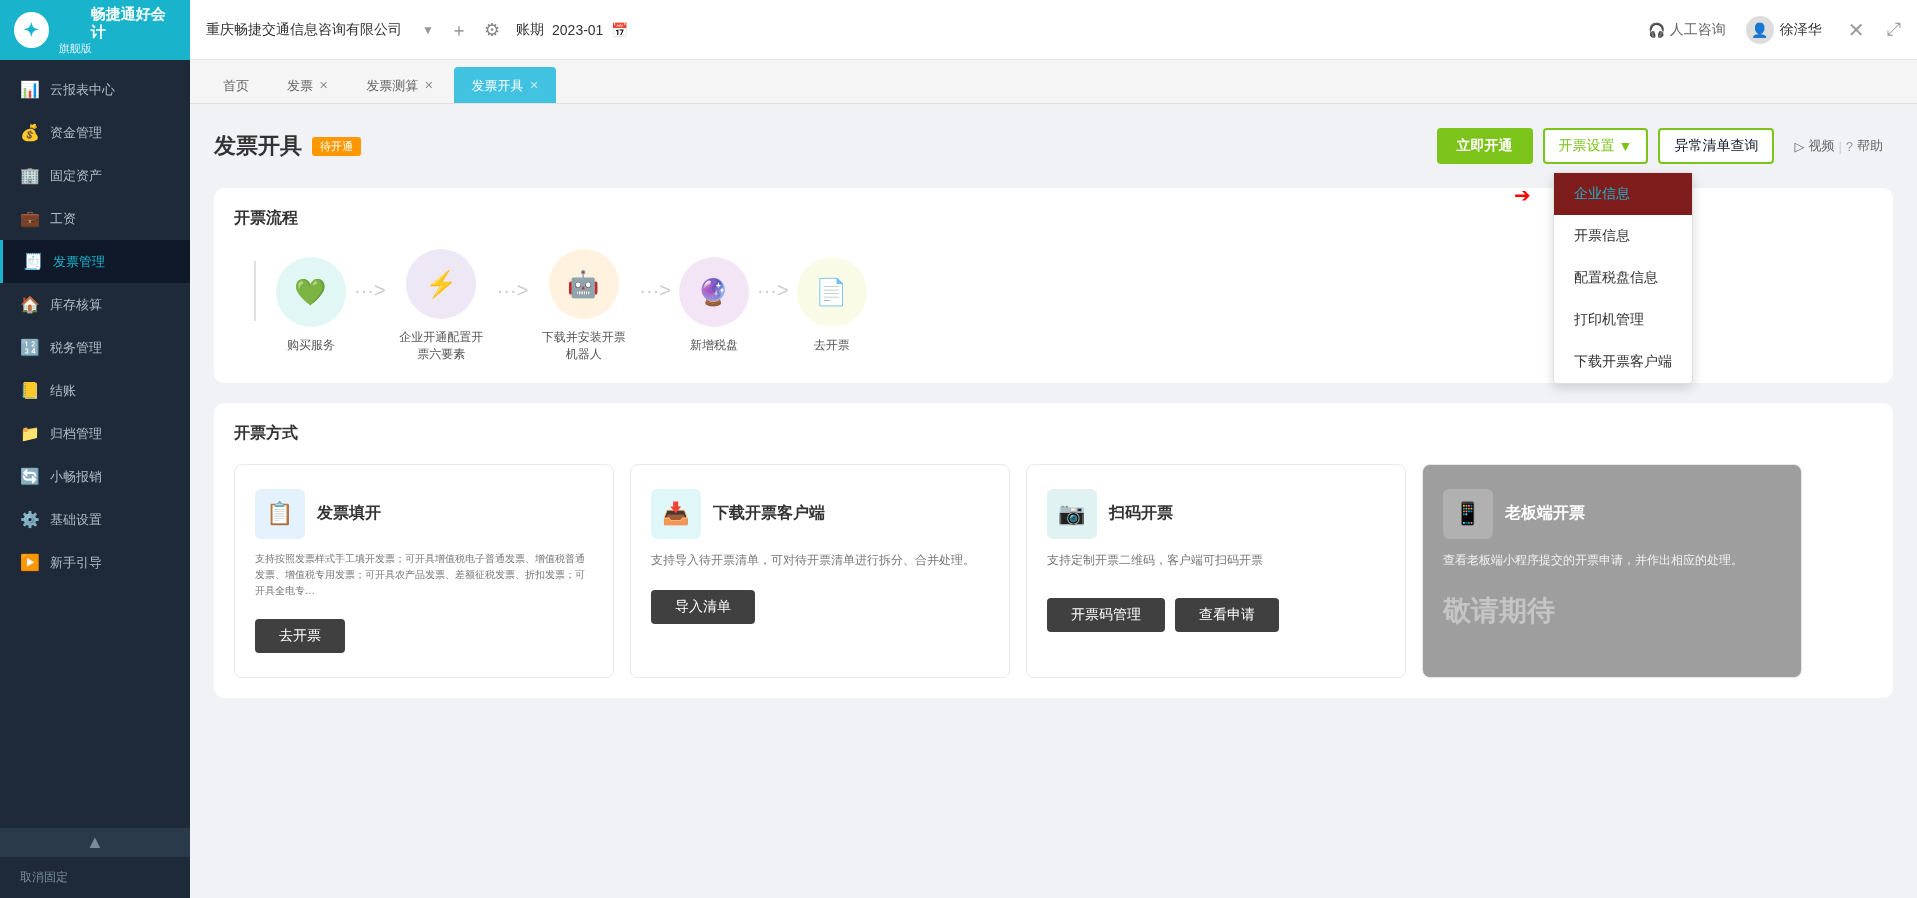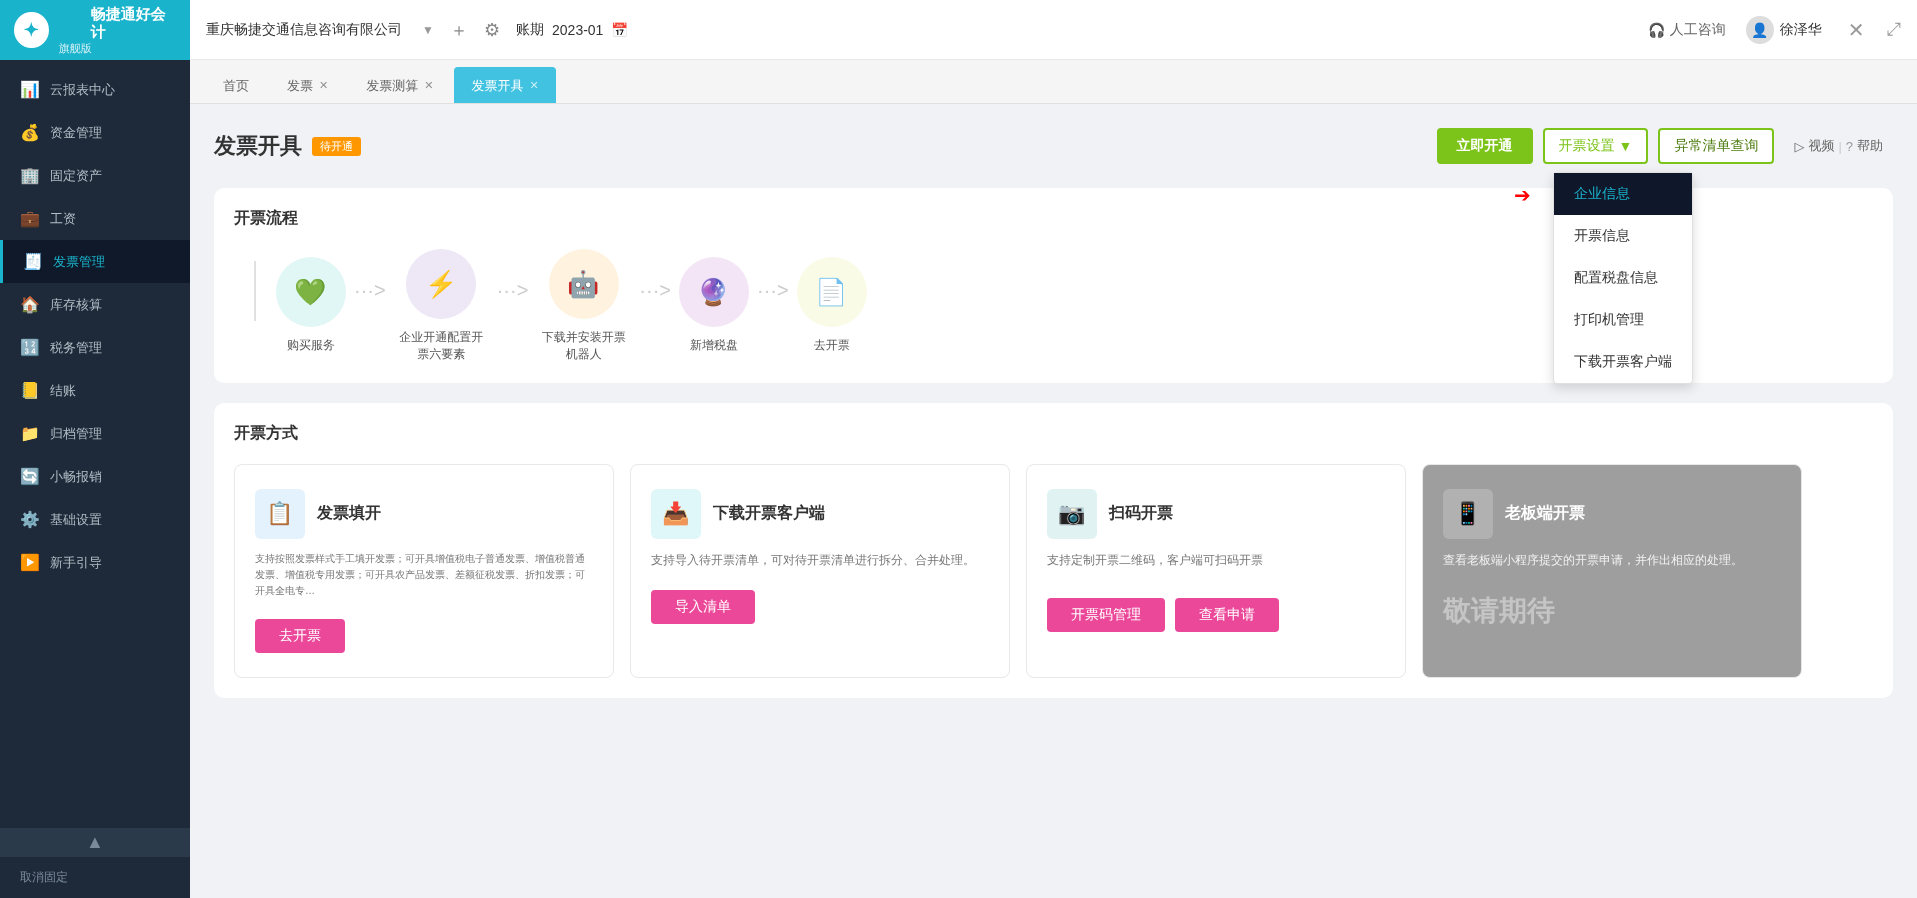--- a/index.html
+++ b/index.html
@@ -80,37 +80,37 @@
     .header-actions { display: flex; gap: 10px; position: relative; }
     .btn-activate {
       background: #7cc41a; color: white; border: none; padding: 8px 20px;
       border-radius: 4px; cursor: pointer; font-size: 14px; font-weight: bold;
     }
     .btn-settings {
       background: white; color: #7cc41a; border: 2px solid #7cc41a; padding: 7px 14px;
       border-radius: 4px; cursor: pointer; font-size: 14px; display: flex; align-items: center; gap: 4px;
     }
     .btn-abnormal {
-      background: white; color: #4d7c0f; border: 2px solid #7cc41a; padding: 7px 14px;
+      background: white; color: #0f172a; border: 2px solid #7cc41a; padding: 7px 14px;
       border-radius: 4px; cursor: pointer; font-size: 14px;
     }
     .btn-video {
       background: transparent; color: #666; border: none; padding: 7px 10px;
       cursor: pointer; font-size: 13px; display: flex; align-items: center; gap: 4px;
     }
 
     
     .dropdown-menu {
       position: absolute; top: 44px; right: 200px; background: white; border: 1px solid #e0e0e0;
       border-radius: 4px; box-shadow: 0 4px 12px rgba(0,0,0,0.15); z-index: 200; min-width: 140px;
     }
     .dropdown-item {
       padding: 12px 20px; cursor: pointer; color: #333; font-size: 14px; transition: background 0.15s;
     }
-    .dropdown-item.selected { background: #0f172a; color: #1ab3cc; }
+    .dropdown-item.selected { background: #7f1d1d; color: #1ab3cc; }
     .red-arrow {
       position: absolute; top: 10px; left: -40px; color: red; font-size: 20px;
     }
 
     
     .section { background: white; border-radius: 10px; padding: 20px; margin-bottom: 20px; }
     .section-title { font-size: 16px; font-weight: bold; color: #333; margin-bottom: 20px; }
 
     
     .flow-steps { display: flex; align-items: center; gap: 0; }
@@ -120,21 +120,21 @@
 
     
     .method-cards { display: flex; gap: 16px; }
     .method-card {
       flex: 1; background: white; border: 1px solid #e8e8e8; border-radius: 8px; padding: 24px 20px;
       display: flex; flex-direction: column; gap: 12px; max-width: 380px;
     }
     .method-card.dark { background: #9e9e9e; color: white; }
     .method-header { display: flex; align-items: center; gap: 12px; }
     .method-btn {
-      background: #ec4899; color: white; border: none; padding: 8px 24px;
+      background: #404040; color: white; border: none; padding: 8px 24px;
       border-radius: 4px; cursor: pointer; font-size: 14px; align-self: flex-start; margin-top: 8px;
     }
     .watermark { font-size: 28px; color: rgba(255,255,255,0.4); font-weight: bold; margin-top: 10px; }
   </style>
 </head>
 <body>
 
 <div class="sidebar">
   <div class="sidebar-logo">
     <div class="logo-icon">✦</div>

